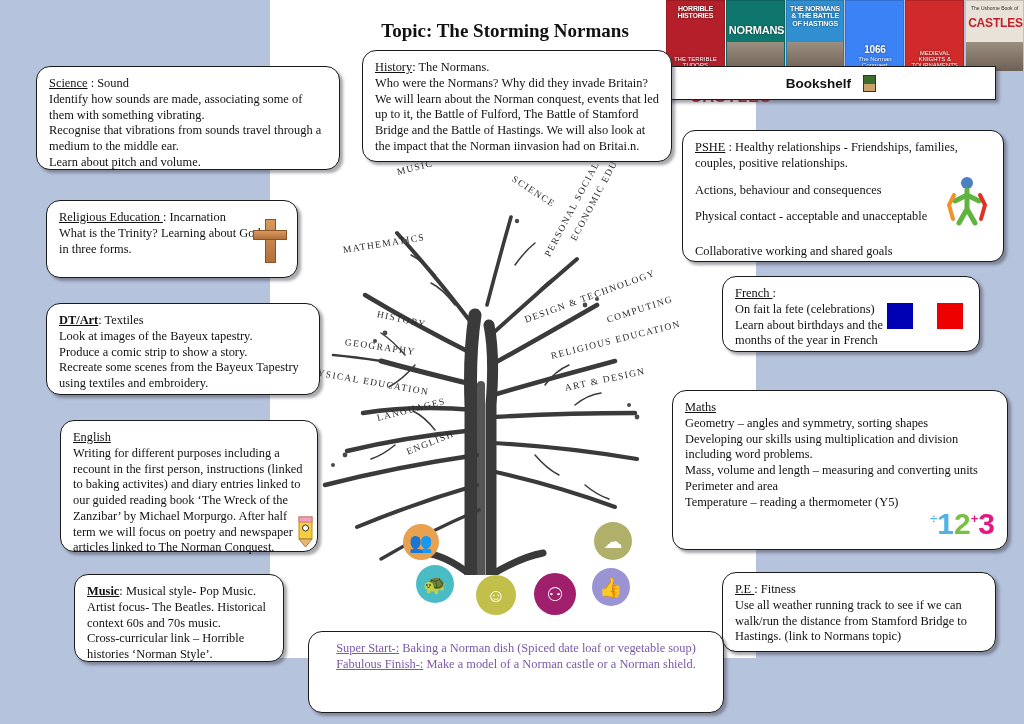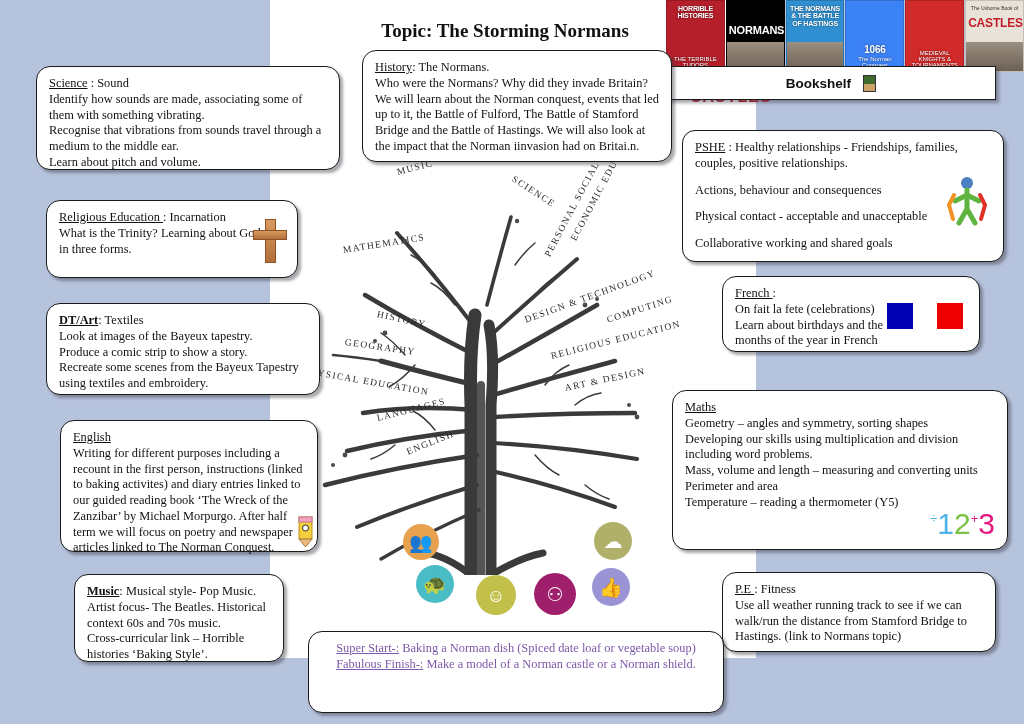--- a/index.html
+++ b/index.html
@@ -150,21 +150,21 @@
   .cross {
     position: absolute; right: 10px; top: 18px;
     width: 34px; height: 44px;
   }
   .cross .v { position: absolute; left: 12px; top: 0; width: 11px; height: 44px;
     background: linear-gradient(#d89a5e,#b2703a); border: 1px solid #8a5226; }
   .cross .h { position: absolute; left: 0; top: 11px; width: 34px; height: 10px;
     background: linear-gradient(#d89a5e,#b2703a); border: 1px solid #8a5226; }
 
   .num123 { position: absolute; right: 12px; bottom: 6px;
-    font-family: "Liberation Sans", sans-serif; font-weight: normal; font-size: 30px; margin-top: 9px; }
+    font-family: "Liberation Sans", sans-serif; font-weight: bold; font-size: 30px; margin-top: 9px; }
   .num123 .n1 { color: #4fb3e8; }
   .num123 .n2 { color: #7ac143; }
   .num123 .n3 { color: #e5187f; }
   .num123 .op { font-size: 13px; color: #4fb3e8; vertical-align: super; }
   .num123 .op2 { font-size: 13px; color: #e5187f; vertical-align: super; }
 
   .pencil { position: absolute; right: -4px; bottom: 4px; width: 30px; height: 40px; }
 </style>
 </head>
 <body>
@@ -178,21 +178,21 @@
     <div class="slope2"></div>
   </div>
 
   <div id="topic-title">Topic: The Storming Normans</div>
 
   <div id="bookshelf-row">
     <div class="book" style="background:#b41f2a">
       <div class="btitle">HORRIBLE HISTORIES</div>
       <div class="bfoot">THE TERRIBLE TUDORS</div>
     </div>
-    <div class="book" style="background:#000000">
+    <div class="book" style="background:#0f766e">
       <div class="castle-band"></div>
       <div class="btitle" style="top:24px;font-size:11px;color:#fff">NORMANS</div>
     </div>
     <div class="book" style="background:#2f8fd0">
       <div class="castle-band"></div>
       <div class="btitle">THE NORMANS &amp; THE BATTLE OF HASTINGS</div>
     </div>
     <div class="book" style="background:#3b82f6">
       <div class="btitle" style="top:44px;font-size:10px">1066</div>
       <div class="bfoot">The Norman Conquest</div>
@@ -334,28 +334,28 @@
       <rect x="8" y="10" width="13" height="22" fill="#f6cf3f" stroke="#b9901c"></rect>
       <rect x="8" y="10" width="13" height="5" fill="#f2a2bd" stroke="#c57691"></rect>
       <polygon points="8,32 21,32 14.5,40" fill="#e8b878" stroke="#a87c45"></polygon>
       <circle cx="14.5" cy="21" r="3" fill="#fff" stroke="#333"></circle>
     </svg>
   </div>
 
   <div class="box b-music" style="left:74px; top:574px; width:210px; height:88px;">
     <p><span class="hdr">Music</span><span>: Musical style- Pop Music.</span></p>
     <p>Artist focus- The Beatles. Historical context 60s and 70s music.</p>
-    <p>Cross-curricular link – Horrible histories ‘Baking Style’.</p>
+    <p>Cross-curricular link – Horrible histories ‘Norman Style’.</p>
   </div>
 
   <div class="box b-pshe" style="left:682px; top:130px; width:322px; height:132px;border-radius:13px;">
     <p><span class="hdr">PSHE</span><span> : Healthy relationships  - Friendships, families, couples, positive relationships.</span></p>
     <p style="margin-top:11px">Actions, behaviour and consequences</p>
     <p style="margin-top:11px"> Physical contact -  acceptable and unacceptable</p>
-    <p style="margin-top:11px">Collaborative working and shared goals</p>
+    <p style="margin-top:19px">Collaborative working and shared goals</p>
     <svg class="pshe-icon" viewBox="0 0 44 52">
       <circle cx="22" cy="8" r="6" fill="#4a7fc1"></circle>
       <path d="M22 15 L22 34 M22 20 L10 26 M22 20 L34 26 M22 34 L14 48 M22 34 L30 48" stroke="#5fb33f" stroke-width="5" fill="none" stroke-linecap="round"></path>
       <path d="M9 20 L4 30 L8 44" stroke="#f29226" stroke-width="4" fill="none" stroke-linecap="round"></path>
       <path d="M35 20 L40 30 L36 44" stroke="#e03127" stroke-width="4" fill="none" stroke-linecap="round"></path>
     </svg>
   </div>
 
   <div class="box b-french" style="left:722px; top:276px; width:258px; height:76px;">
     <p><span class="hdr">French </span><span>:</span></p>

